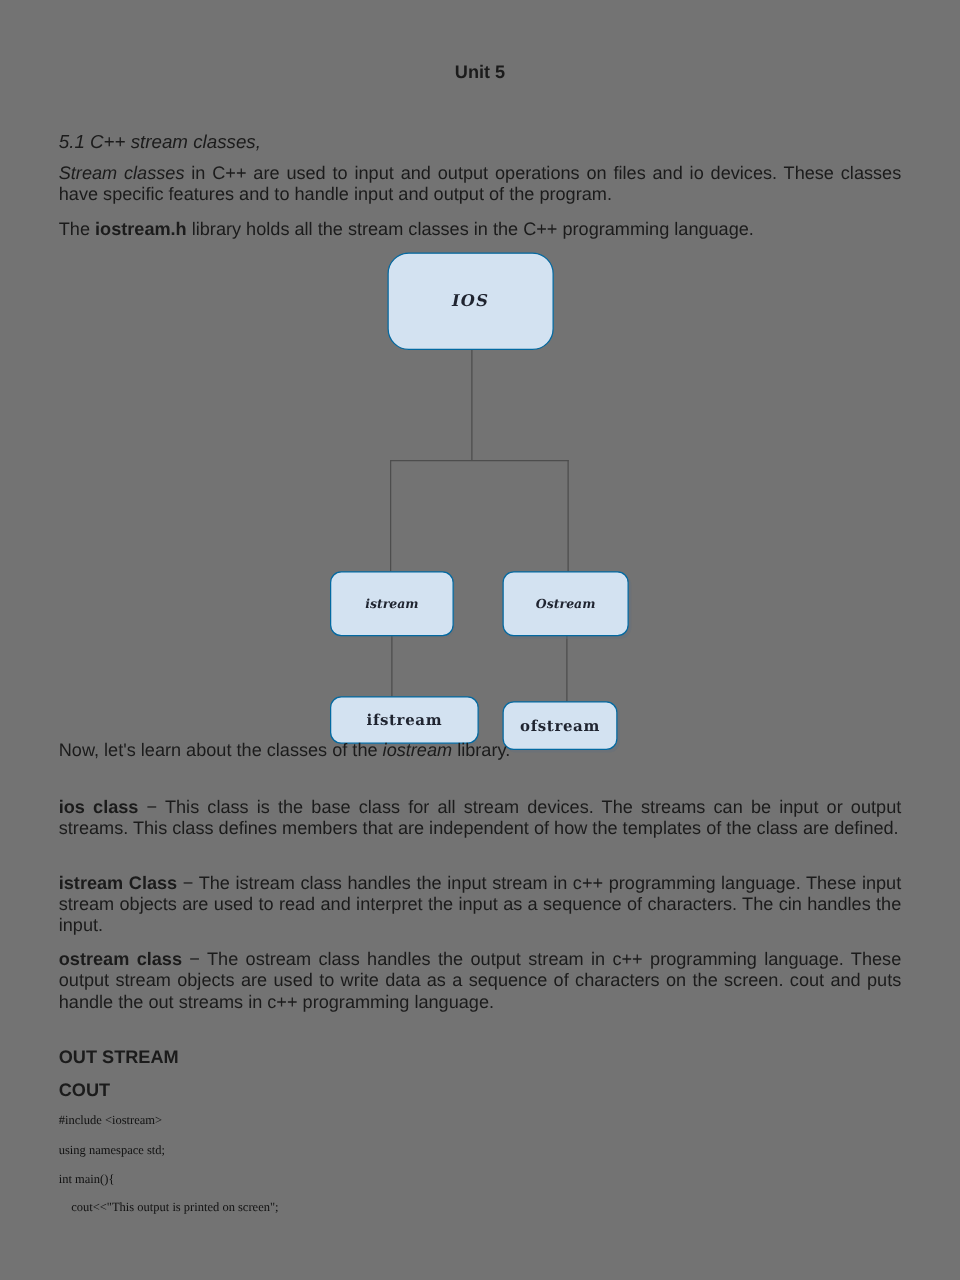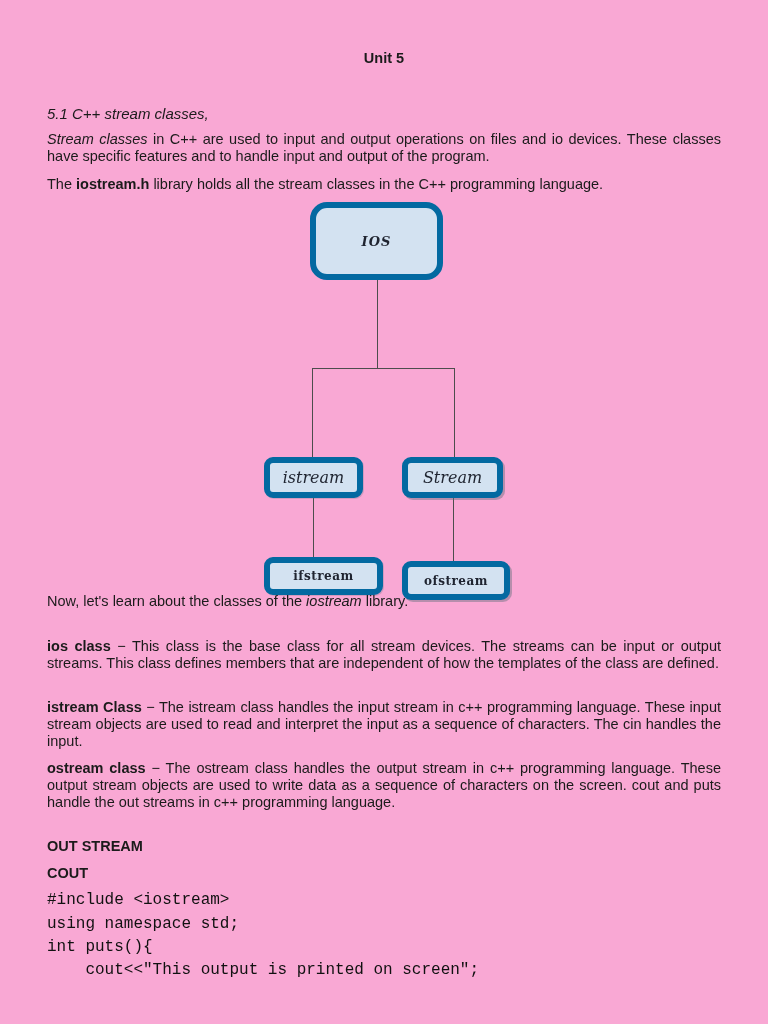--- a/index.html
+++ b/index.html
@@ -1,20 +1,20 @@
 <!DOCTYPE html>
 <html><head>
 <meta charset="utf-8">
 <style>
   html, body { margin: 0; padding: 0; background: #ffffff; }
   .page {
     position: relative;
     width: 768px;
     height: 1024px;
-    background: #f9a8d4;
+    background: #737373;
     font-family: "Liberation Sans", sans-serif;
     color: #1b1b1b;
     overflow: hidden;
   }
   .abs { position: absolute; }
   .textcol { left: 47px; width: 674px; }
 
   .doc-title {
     top: 50px;
     text-align: center;
@@ -47,64 +47,64 @@
   }
   .sub-heading {
     font-size: 14.5px;
     font-weight: bold;
   }
   .sub1 { top: 838px; }
   .sub2 { top: 865px; }
 
   .code-line {
     left: 47px;
-    font-family: Liberation Mono, monospace;
-    font-size: 16px;
+    font-family: Liberation Serif, serif;
+    font-size: 10px;
     white-space: pre;
     color: #111111;
   }
   .cl1 { top: 891px; }
   .cl2 { top: 915px; }
   .cl3 { top: 938px; }
   .cl4 { top: 961px; }
 
   
   .node {
     position: absolute;
     background: #d3e2f1;
-    border: 6px solid #0369a1;
+    border: 1px solid #0369a1;
     display: flex;
     align-items: center;
     justify-content: center;
     box-sizing: border-box;
     font-family: "DejaVu Serif", "Liberation Serif", serif;
     color: #1f2430;
   }
   .node-ios {
     left: 310px; top: 202px; width: 133px; height: 78px;
     border-radius: 17px;
     font-size: 13px; font-weight: bold; font-style: italic;
     letter-spacing: 1px;
   }
   .node-mid {
-    width: 100px; height: 41px; border-radius: 9px;
-    font-size: 16px; font-weight: normal; font-style: italic;
+    width: 100px; height: 52px; border-radius: 9px;
+    font-size: 10px; font-weight: bold; font-style: italic;
   }
   .node-istream { left: 264px; top: 457px; width: 99px;
     box-shadow: 1px 1px 0 rgba(100,110,125,0.25); }
   .node-ostream { left: 402px; top: 457px; width: 101px;
     box-shadow: 2px 2px 0 rgba(100,110,125,0.45); }
   .node-low {
     height: 38px; border-radius: 9px;
     font-size: 12px; font-weight: bold;
     letter-spacing: 0.5px;
   }
   .node-ifstream { left: 264px; top: 557px; width: 119px;
     box-shadow: 1px 1px 0 rgba(100,110,125,0.25); }
-  .node-ofstream { left: 402px; top: 561px; width: 108px; height: 39px;
+  .node-ofstream { left: 402px; top: 561px; width: 92px; height: 39px;
     box-shadow: 2px 2px 0 rgba(100,110,125,0.45); }
 
   .vline, .hline { position: absolute; background: #4d4d4d; }
   .vline { width: 1px; }
   .hline { height: 1px; }
   .l-ios-down   { left: 377px; top: 280px; height: 88px; }
   .l-branch     { left: 312px; top: 368px; width: 143px; }
   .l-left-down  { left: 312px; top: 368px; height: 89px; }
   .l-right-down { left: 454px; top: 368px; height: 89px; }
   .l-istream-down { left: 313px; top: 498px; height: 59px; }
@@ -131,21 +131,21 @@
     <div class="vline l-istream-down"></div>
     <div class="vline l-ostream-down"></div>
 
     <div class="node node-ios">
         <span>IOS</span>
       </div>
     <div class="node node-mid node-istream">
         <span>istream</span>
       </div>
     <div class="node node-mid node-ostream">
-        <span>Stream</span>
+        <span>Ostream</span>
       </div>
     <div class="node node-low node-ifstream">
         <span>ifstream</span>
       </div>
     <div class="node node-low node-ofstream">
         <span>ofstream</span>
       </div>
   </div>
 
   <div class="abs textcol para p3"><span>Now, let's learn about the classes of the </span><span class="ital">iostream</span><span> library.</span></div>
@@ -154,16 +154,16 @@
 
   <div class="abs textcol para p5"><span class="bold">istream Class</span><span> − The istream class handles the input stream in c++ programming language. These input stream objects are used to read and interpret the input as a sequence of characters. The cin handles the input.</span></div>
 
   <div class="abs textcol para p6"><span class="bold">ostream class</span><span> − The ostream class handles the output stream in c++ programming language. These output stream objects are used to write data as a sequence of characters on the screen. cout and puts handle the out streams in c++ programming language.</span></div>
 
   <div class="abs textcol sub-heading sub1">OUT STREAM</div>
   <div class="abs textcol sub-heading sub2">COUT</div>
 
   <div class="abs code-line cl1">#include &lt;iostream&gt;</div>
   <div class="abs code-line cl2">using namespace std;</div>
-  <div class="abs code-line cl3">int puts(){</div>
+  <div class="abs code-line cl3">int main(){</div>
   <div class="abs code-line cl4">    cout&lt;&lt;"This output is printed on screen";</div>
 
 </div>
 
 </body></html>

